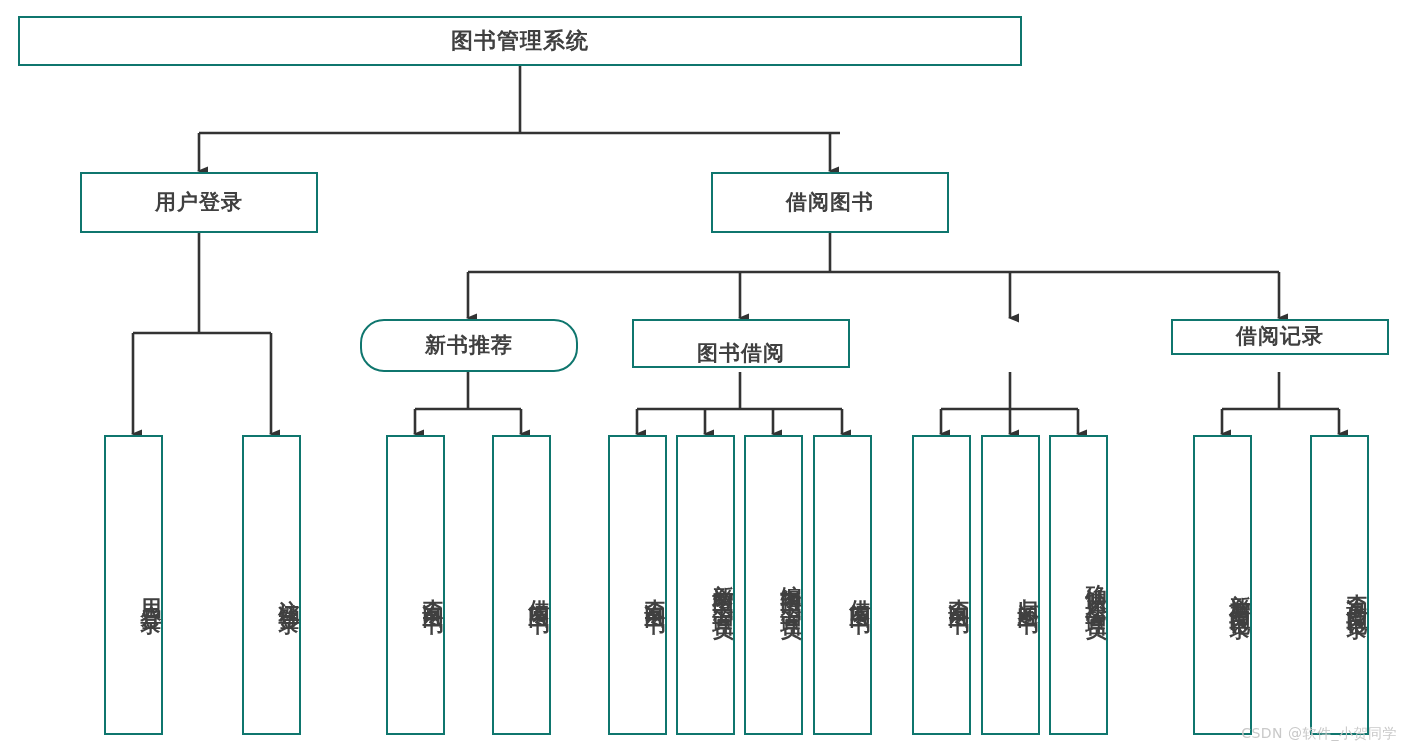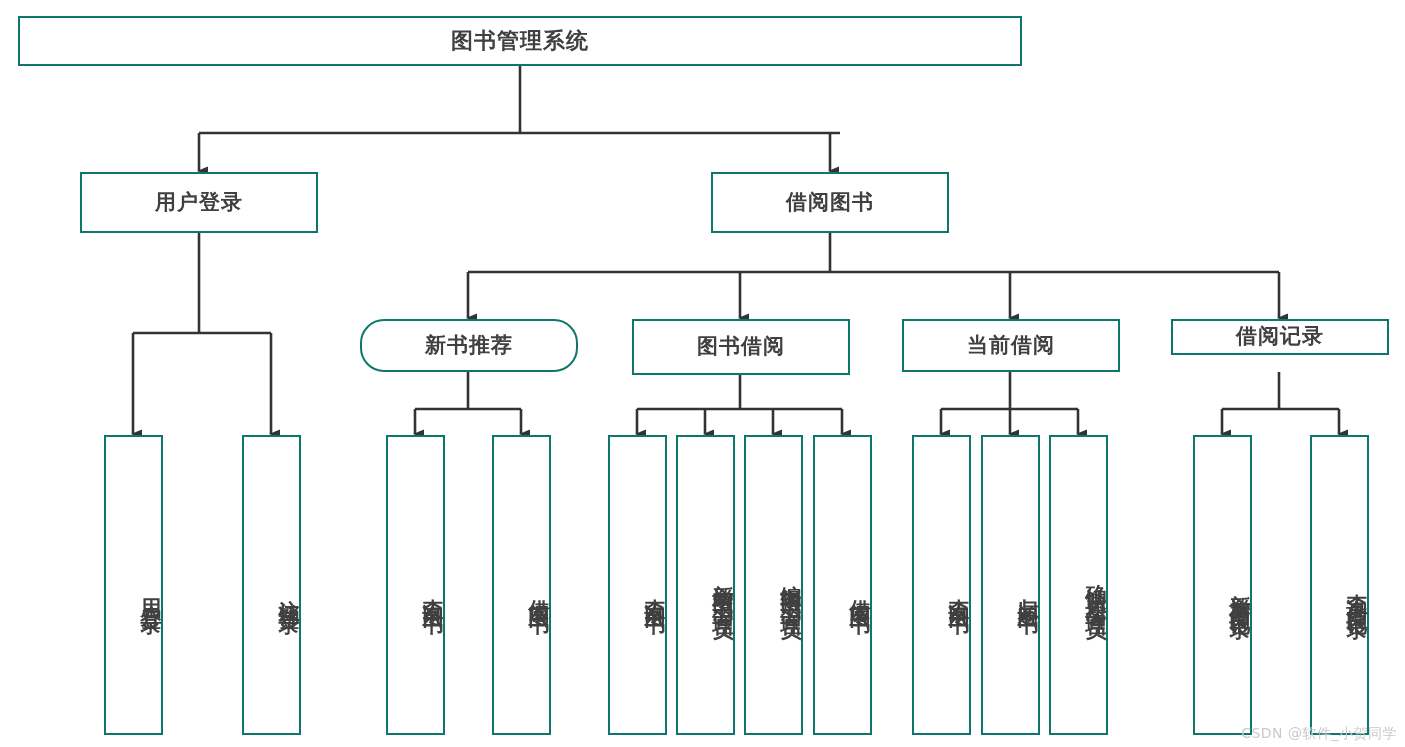--- a/index.html
+++ b/index.html
@@ -133,25 +133,22 @@
   <div class="node horiz" style="left:80px; top:172px; width:238px; height:61px;">
     <span>用户登录</span>
   </div>
   <div class="node horiz" style="left:711px; top:172px; width:238px; height:61px;">
     <span>借阅图书</span>
   </div>
 
   <div class="node horiz" style="left:360px; top:319px; width:218px; height:53px;border-radius:24px;">
     <span>新书推荐</span>
   </div>
-  <div class="node horiz" style="left:632px; top:319px; width:218px; height:56px;">
+  <div class="node horiz" style="left:632px; top:319px; width:218px; height:49px;align-items:flex-end;">
     <span>图书借阅</span>
-  </div>
-  <div class="node horiz" style="left:902px; top:319px; width:218px; height:53px;">
-    <span>当前借阅</span>
   </div>
   <div class="node horiz" style="left:1171px; top:319px; width:218px; height:36px;">
     <span>借阅记录</span>
   </div>
 
   <div class="node leaf" style="left:104px; top:435px; width:59px; height:300px;">
     <span>用户登录</span>
   </div>
   <div class="node leaf" style="left:242px; top:435px; width:59px; height:300px;">
     <span>注销登录</span>

